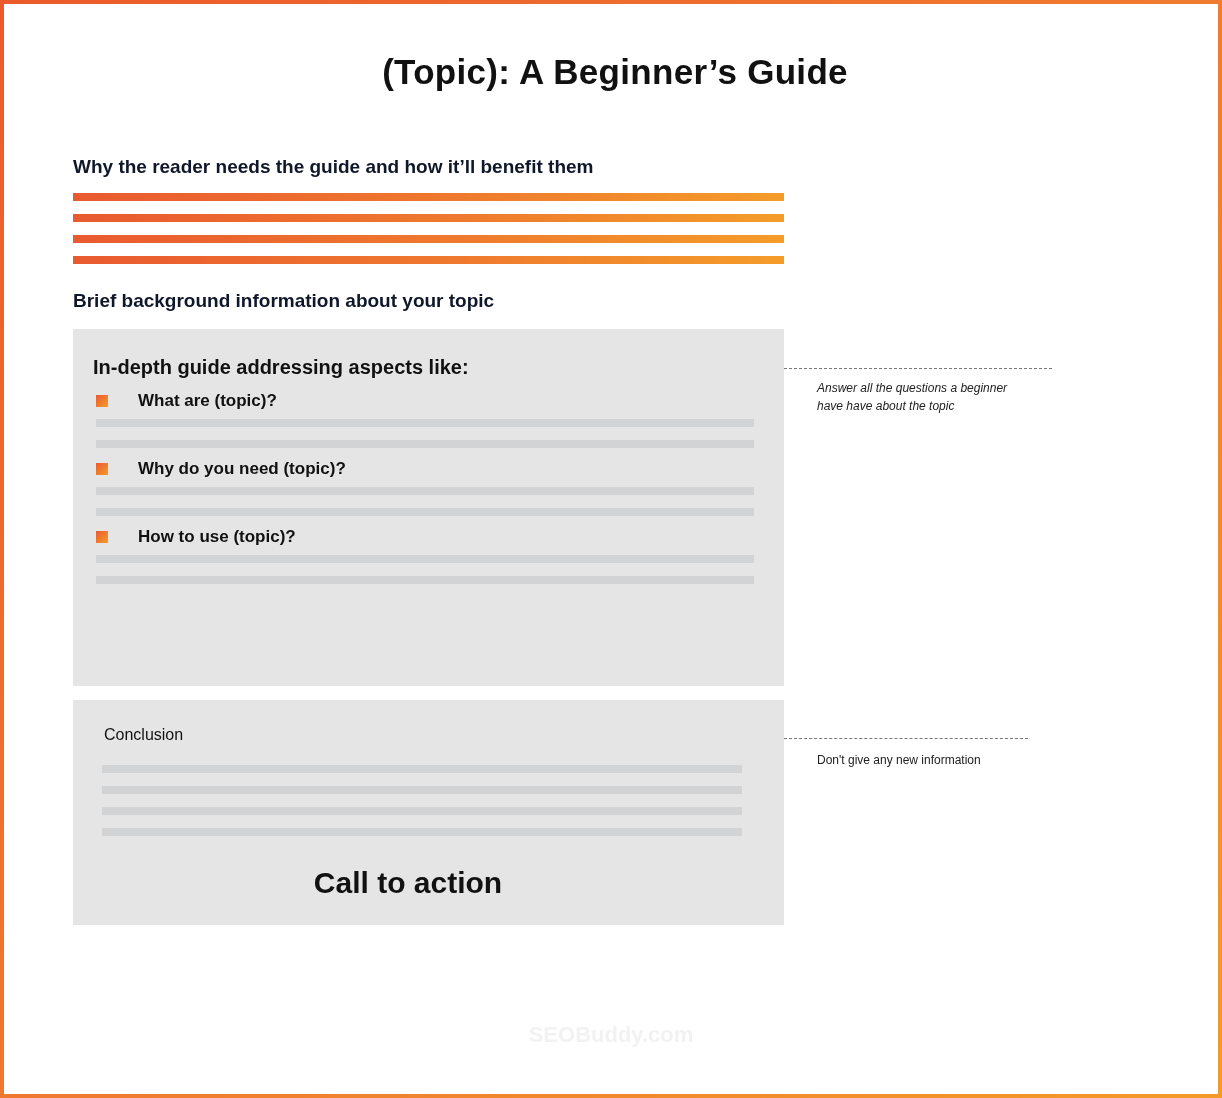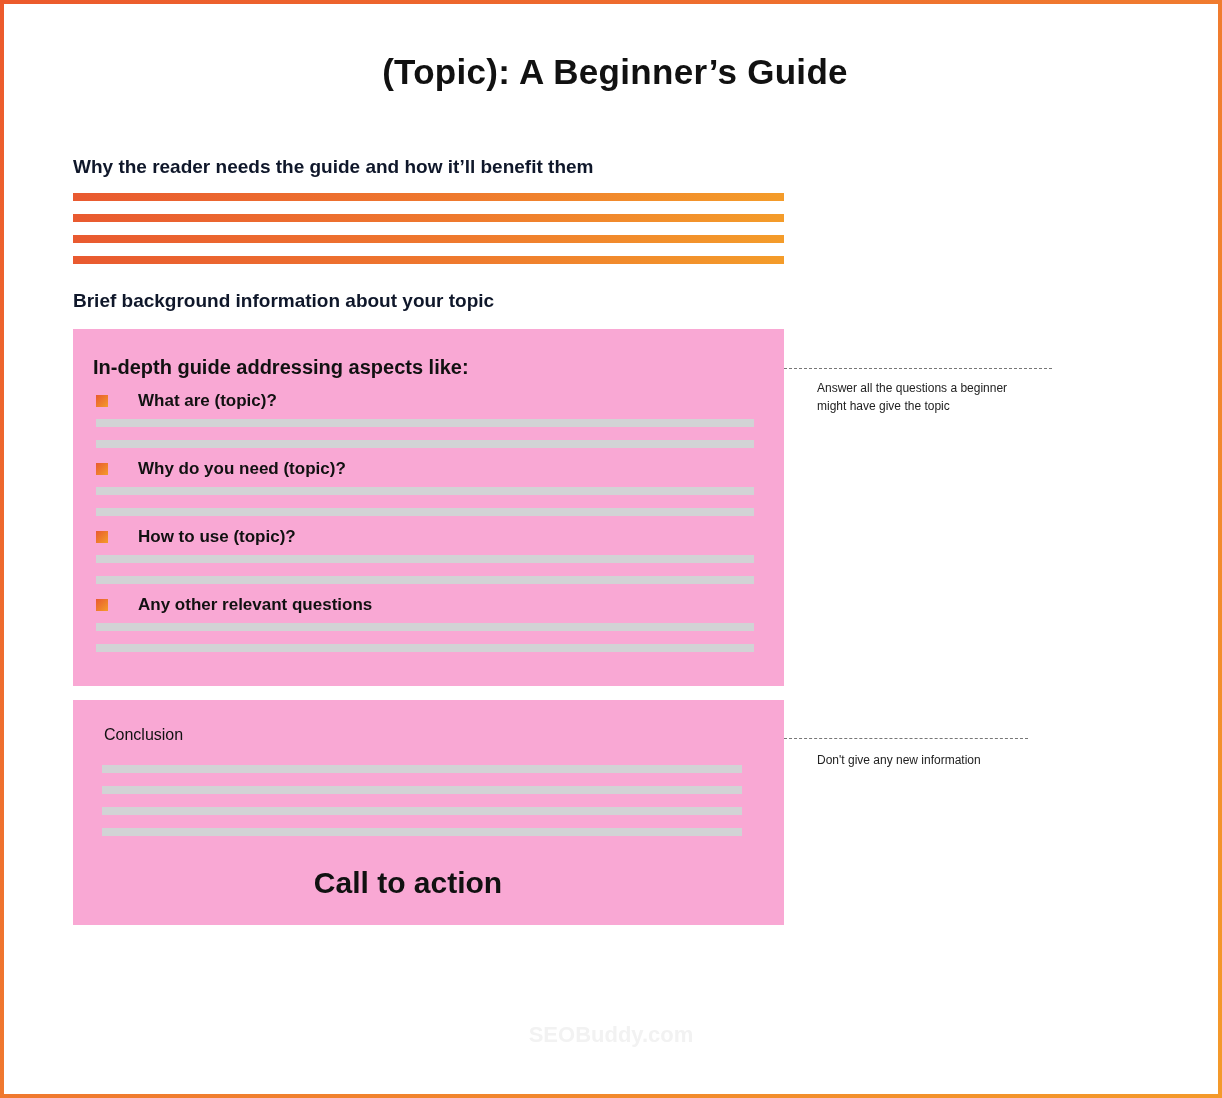--- a/index.html
+++ b/index.html
@@ -28,21 +28,21 @@
     .section-heading {
       position: absolute; left: 73px;
       font-size: 19px; font-weight: 700; color: #0f172a;
     }
     .orange-lines { position: absolute; left: 73px; top: 193px; width: 711px; }
     .orange-line {
       height: 8px; margin-bottom: 13px;
       background: linear-gradient(90deg, #e95a30 0%, #ef7a2e 55%, #f49c2a 100%);
     }
     .gray-box {
-      position: absolute; background: #f9a8d4;
+      position: absolute; background: #e5e5e5;
     }
     .box1 { left: 73px; top: 329px; width: 711px; height: 357px; }
     .box2 { left: 73px; top: 700px; width: 711px; height: 225px; }
     .box-heading {
       position: absolute; left: 20px; top: 27px;
       font-size: 20px; font-weight: 700; color: #111;
     }
     .aspect {
       position: absolute; left: 23px; width: 658px;
     }
@@ -122,34 +122,26 @@
 
   <div class="aspect" style="top:130px;">
     <div class="aspect-label-row">
       <span class="bullet"></span>
       <span class="aspect-label">Why do you need (topic)?</span>
     </div>
     <div class="gray-line gl1"></div>
     <div class="gray-line gl2"></div>
   </div>
 
-  <div class="aspect" style="top:266px;">
-    <div class="aspect-label-row">
-      <span class="bullet"></span>
-      <span class="aspect-label">Any other relevant questions</span>
-    </div>
-    <div class="gray-line gl1"></div>
-    <div class="gray-line gl2"></div>
-  </div>
 </div>
 
 <div class="dash" style="left:784px; top:368px; width:268px;"></div>
-<div class="note" style="left:817px; top:379px;">
+<div class="note" style="left:817px; top:379px;font-style:italic;">
   <div>Answer all the questions a beginner</div>
-  <div>might have give the topic</div>
+  <div>have have about the topic</div>
 </div>
 
 <div class="gray-box box2">
   <div class="concl-heading">Conclusion</div>
   <div class="concl-lines">
     <div class="gray-line"></div>
     <div class="gray-line"></div>
     <div class="gray-line"></div>
     <div class="gray-line"></div>
   </div>

